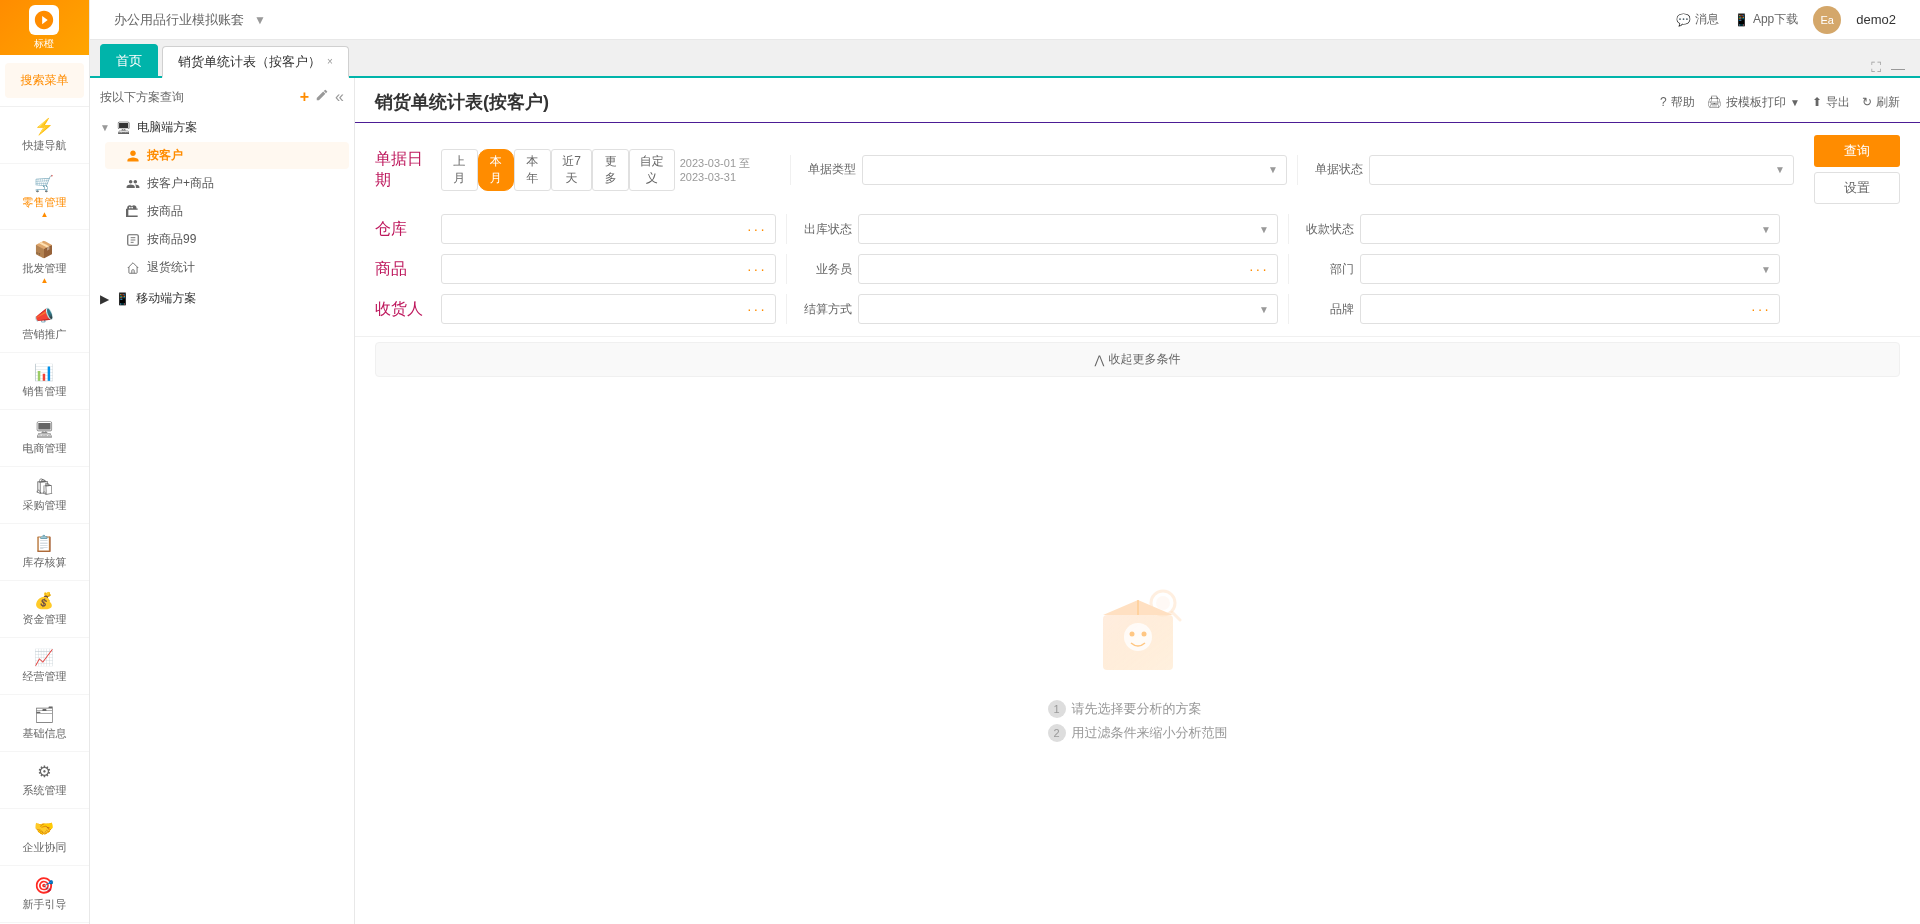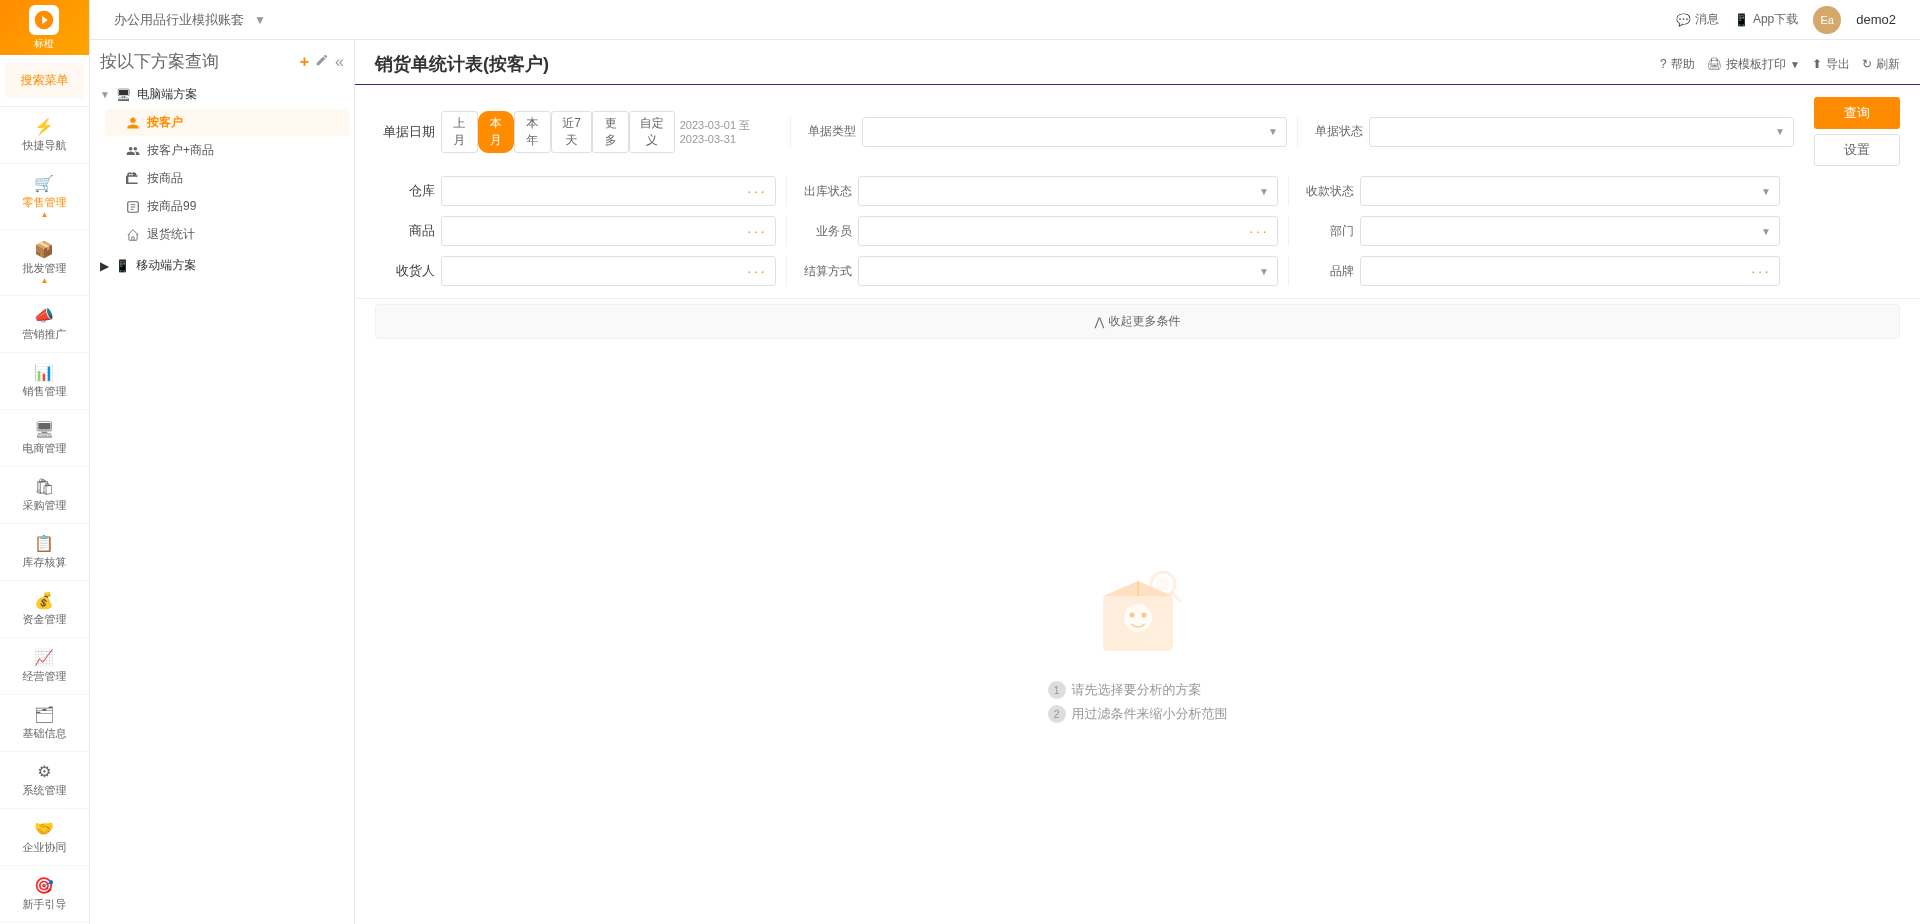--- a/index.html
+++ b/index.html
@@ -41,21 +41,21 @@
     .tab.home { background: #00b4aa; color: #fff; border-color: #00b4aa; }
     .tab-close { font-size: 10px; color: #999; cursor: pointer; }
     .tab-restore { font-size: 14px; color: #999; cursor: pointer; margin-left: auto; padding: 0 5px; }
 
     
     .page-content { flex: 1; display: flex; overflow: hidden; background: #fff; }
 
     
     .scheme-panel { width: 265px; border-right: 1px solid #e8e8e8; padding: 10px 0; flex-shrink: 0; overflow-y: auto; }
     .scheme-panel-header { padding: 0 10px 8px; display: flex; align-items: center; justify-content: space-between; }
-    .scheme-panel-title { font-size: 17px; color: #666; }
+    .scheme-panel-title { font-size: 12px; color: #666; }
     .scheme-panel-action { color: #999; cursor: pointer; font-size: 14px; }
     .scheme-group { margin-bottom: 4px; }
     .scheme-group-header { padding: 5px 10px; display: flex; align-items: center; gap: 6px; font-size: 12px; color: #333; cursor: pointer; }
     .scheme-group-toggle { font-size: 10px; color: #999; }
     .scheme-items { padding-left: 10px; }
     .scheme-item { padding: 5px 10px 5px 20px; font-size: 12px; color: #555; cursor: pointer; display: flex; align-items: center; gap: 6px; border-radius: 4px; margin: 1px 5px; }
     .scheme-item.active { background: #fff8f0; color: #ff8c00; font-weight: bold; }
     .scheme-item-icon { width: 16px; height: 16px; display: flex; align-items: center; justify-content: center; }
     .scheme-item-icon svg { width: 14px; height: 14px; }
     .scheme-group-mobile { padding: 5px 10px; display: flex; align-items: center; gap: 6px; font-size: 12px; color: #333; cursor: pointer; }
@@ -66,21 +66,21 @@
     
     .page-header { padding: 12px 20px 8px; display: flex; align-items: center; justify-content: space-between; border-bottom: 1px solid #4c1d95; flex-shrink: 0; }
     .page-title { font-size: 18px; color: #333; font-weight: bold; }
     .page-header-actions { display: flex; align-items: center; gap: 12px; }
     .header-action-btn { display: flex; align-items: center; gap: 4px; font-size: 12px; color: #666; cursor: pointer; }
 
     
     .filter-area { padding: 12px 20px; border-bottom: 1px solid #f0f0f0; flex-shrink: 0; }
     .filter-row { display: flex; align-items: center; gap: 10px; margin-bottom: 10px; }
     .filter-row:last-child { margin-bottom: 0; }
-    .filter-label { width: 60px; font-size: 13px; color: #404040; text-align: right; flex-shrink: 0; }
+    .filter-label { width: 60px; font-size: 16px; color: #be185d; text-align: left; flex-shrink: 0; }
     .filter-label-wide { width: 55px; font-size: 12px; color: #666; text-align: right; flex-shrink: 0; }
     .filter-date-group { display: flex; align-items: center; }
     .filter-date-btn { padding: 3px 8px; font-size: 12px; border: 1px solid #e0e0e0; border-radius: 3px; cursor: pointer; color: #666; background: #fff; }
     .filter-date-btn.active { background: #ff8c00; color: #fff; border-color: #ff8c00; border-radius: 10px; }
     .filter-date-range { font-size: 11px; color: #999; margin-left: 5px; }
     .filter-select { flex: 1; height: 30px; border: 1px solid #e0e0e0; border-radius: 3px; padding: 0 8px; font-size: 12px; background: #fff; display: flex; align-items: center; justify-content: space-between; cursor: pointer; min-width: 180px; }
     .filter-select-arrow { color: #999; font-size: 10px; }
     .filter-select-dots { color: #ff8c00; font-size: 14px; letter-spacing: 2px; }
     .filter-cell { display: flex; align-items: center; flex: 1; gap: 6px; min-width: 0; }
     .filter-divider { width: 1px; height: 30px; background: #f0f0f0; }
@@ -198,20 +198,32 @@
         <span>📱</span>
         <span>App下载</span>
       </div>
       <div class="topbar-avatar">
         <span>Ea</span>
       </div>
       <span class="topbar-username">demo2</span>
     </div>
   </div>
 
+  <div class="tabs">
+    <div class="tab home">
+      <span>首页</span>
+    </div>
+    <div class="tab active">
+      <span>销货单统计表（按客户）</span>
+      <span class="tab-close">×</span>
+    </div>
+    <div style="flex:1"></div>
+    <div class="tab-restore">⛶</div>
+    <div class="tab-restore">—</div>
+  </div>
 
   <div class="page-content">
 
     <div class="scheme-panel">
       <div class="scheme-panel-header">
         <span class="scheme-panel-title">按以下方案查询</span>
         <div style="display:flex;gap:6px;">
           <span class="scheme-panel-action" style="color:#ff8c00;font-size:16px;font-weight:bold;">+</span>
           <span class="scheme-panel-action">
             <svg width="14" height="14" viewBox="0 0 24 24" fill="#999">

